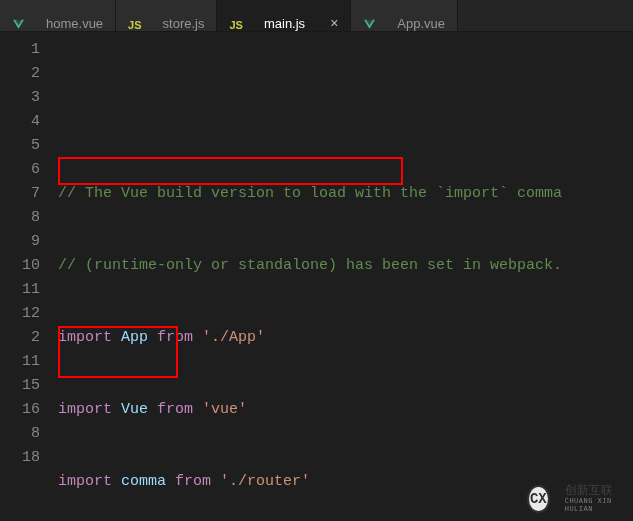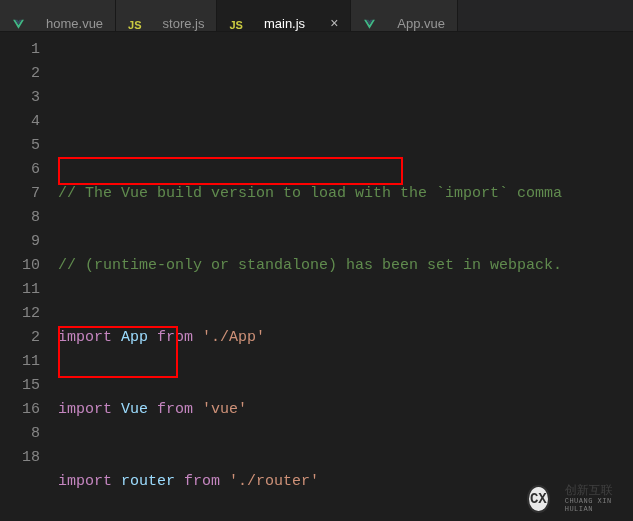--- a/index.html
+++ b/index.html
@@ -178,21 +178,21 @@
     </div>
   <div class="code" id="code">
 
     <div class="red-box" style="top:125px; left:0px; width:345px; height:28px;"></div>
     <div class="red-box" style="top:294px; left:0px; width:120px; height:52px;"></div>
 
     <div class="code-line"><span class="tok-comment">// The Vue build version to load with the `import` comma</span></div>
     <div class="code-line"><span class="tok-comment">// (runtime-only or standalone) has been set in webpack.</span></div>
     <div class="code-line"><span class="tok-keyword">import</span> <span class="tok-ident">App</span> <span class="tok-keyword">from</span> <span class="tok-string">'./App'</span></div>
     <div class="code-line"><span class="tok-keyword">import</span> <span class="tok-ident">Vue</span> <span class="tok-keyword">from</span> <span class="tok-string">'vue'</span></div>
-    <div class="code-line"><span class="tok-keyword">import</span> <span class="tok-ident">router</span> <span class="tok-keyword">from</span> <span class="tok-string">'./router'</span></div>
+    <div class="code-line"><span class="tok-keyword">import</span> <span class="tok-ident">comma</span> <span class="tok-keyword">from</span> <span class="tok-string">'./router'</span></div>
     
     
     
     
     
     
     
     
     
     

